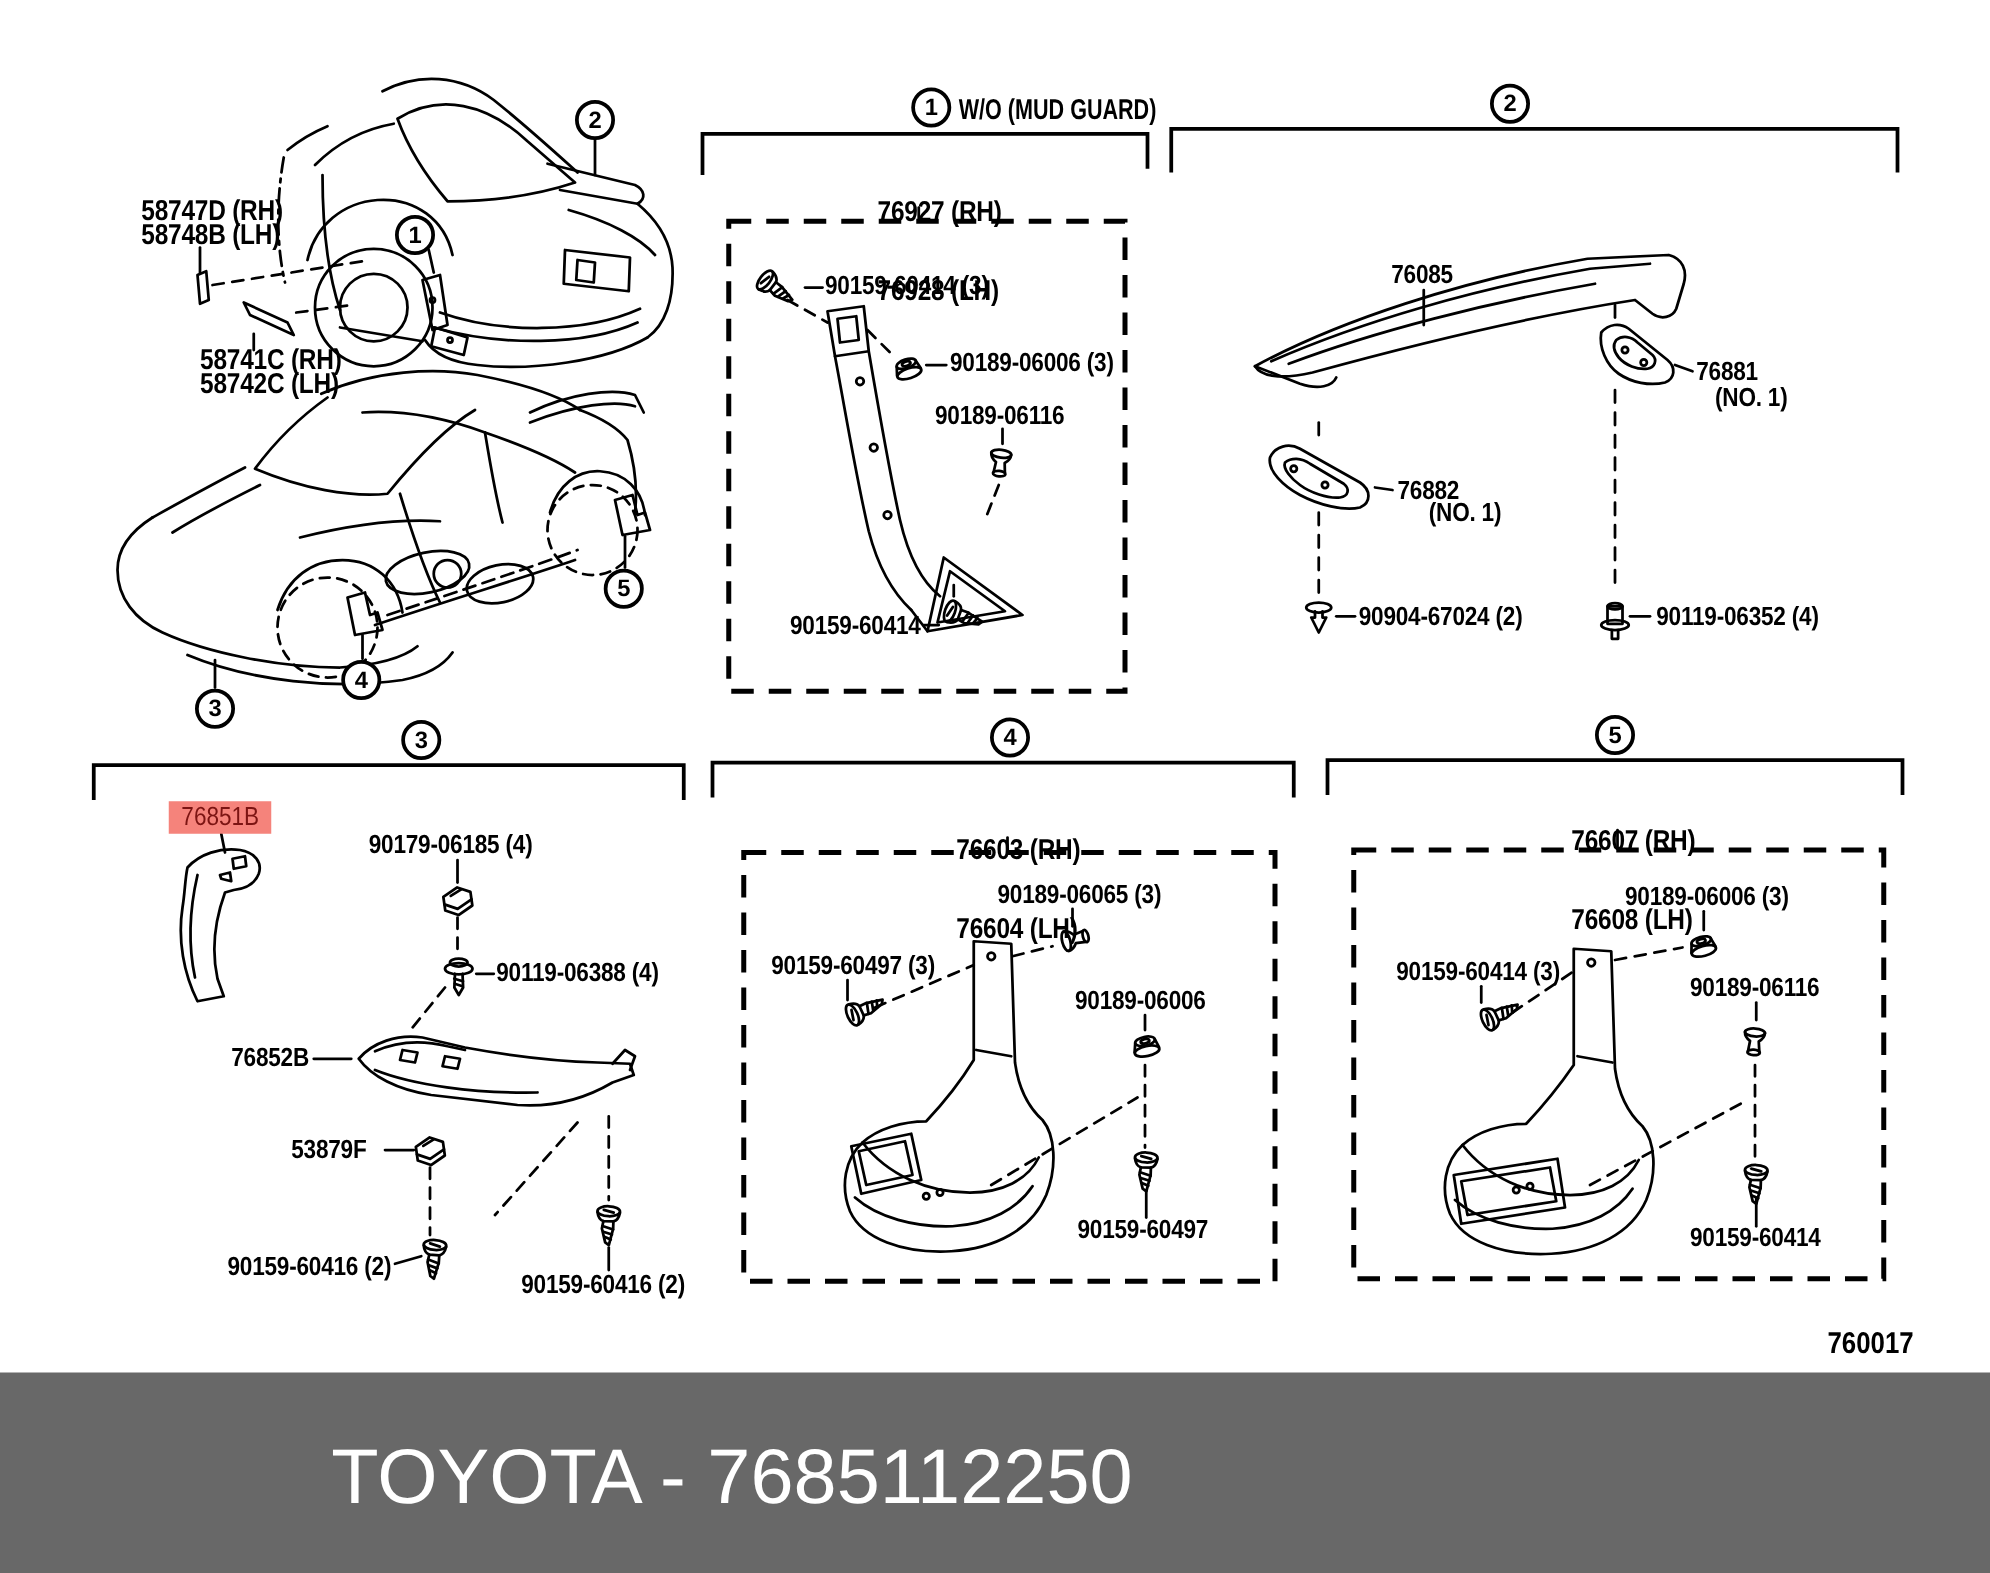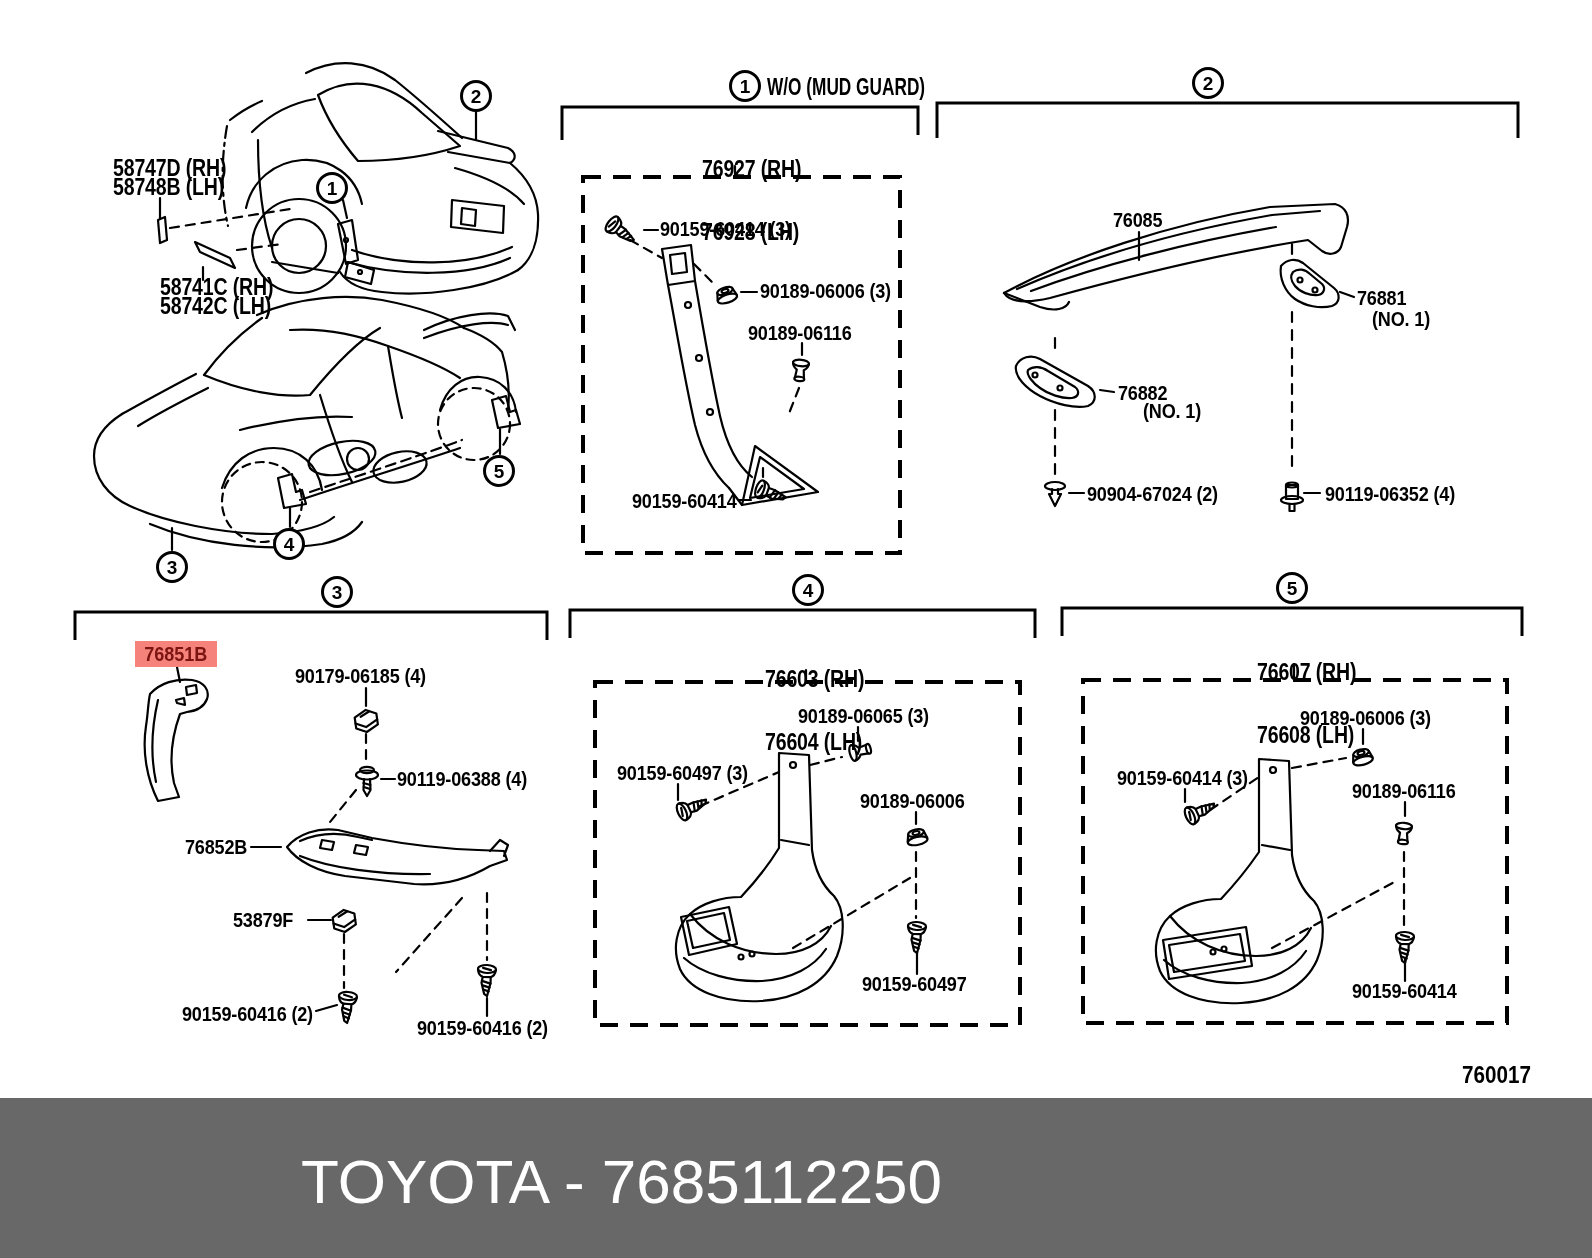--- a/index.html
+++ b/index.html
@@ -11,24 +11,24 @@
        line-height:1;transform:scaleX(.86);transform-origin:0 0;letter-spacing:-.2px;}
   .lbl-name{position:absolute;font-weight:bold;font-size:23px;color:#000;white-space:pre;
        line-height:21px;transform:scaleX(.85);transform-origin:0 0;letter-spacing:-.2px;}
   .lbl-title{position:absolute;font-weight:bold;font-size:23px;color:#000;white-space:pre;
        line-height:1;transform:scaleX(.75);transform-origin:0 0;}
   .co{position:absolute;width:26px;height:26px;border:3px solid #000;border-radius:50%;
       background:#fff;display:flex;align-items:center;justify-content:center;
       font-weight:bold;font-size:19px;line-height:1;color:#000;}
   .hl{position:absolute;left:135px;top:641px;width:82px;height:26px;
       display:flex;align-items:center;justify-content:center;
-      font-weight:bold;font-size:21px;}
+      font-weight:normal;font-size:21px;}
   .hl span{transform:scaleX(.86);}
   .footer{position:absolute;left:0;top:1098px;width:1592px;height:160px;}
-  .footer span{position:absolute;font-size:62px;font-weight:400;line-height:1;white-space:pre;margin-left:36px;}
+  .footer span{position:absolute;font-size:62px;font-weight:400;line-height:1;white-space:pre;}
   .pagecode{position:absolute;left:1462px;top:1061px;font-weight:bold;font-size:24px;
       transform:scaleX(.86);transform-origin:0 0;color:#000;}
 </style>
 </head>
 <body>
 
 <div class="stage">
 
 <svg class="art" width="1592" height="1258" viewBox="0 0 1592 1258">
   <defs>

